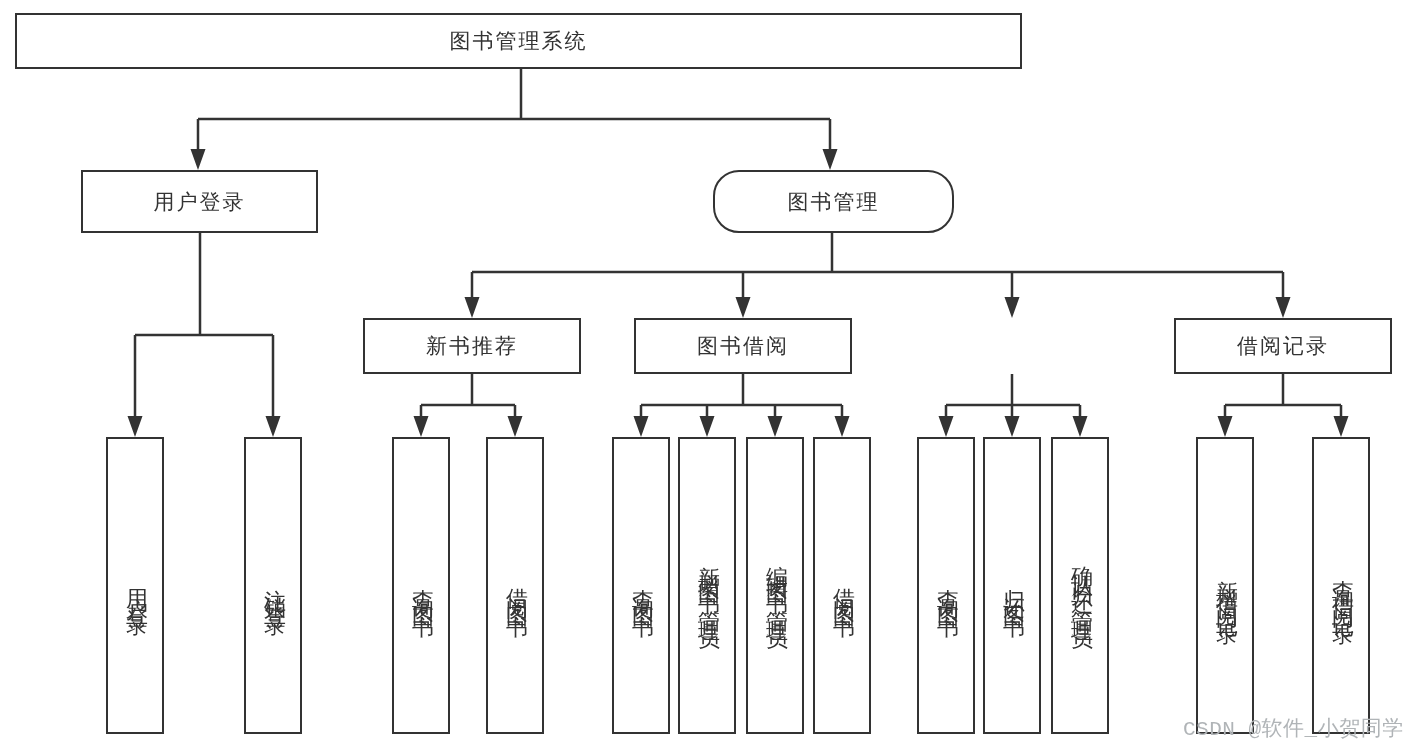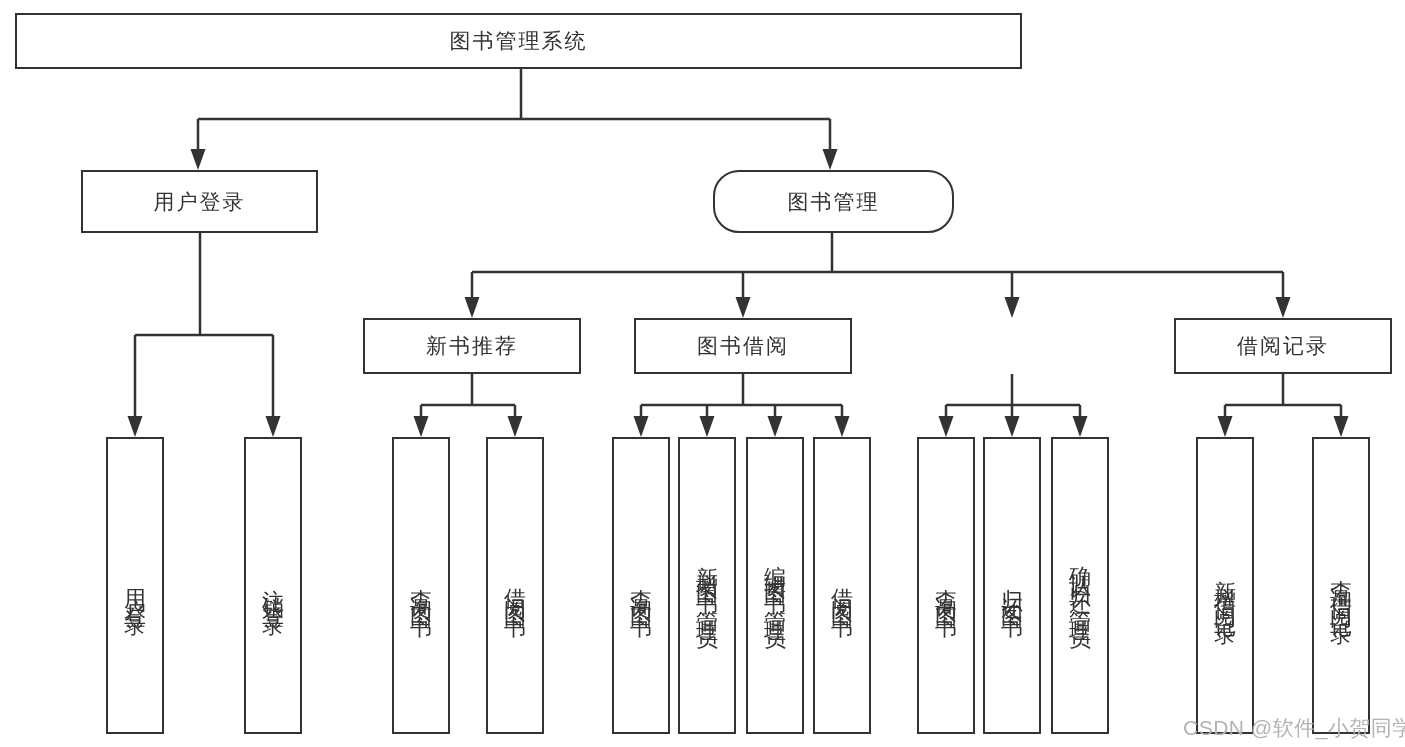--- a/index.html
+++ b/index.html
@@ -1,21 +1,21 @@
 <!DOCTYPE html>
 <html><head>
 <meta charset="utf-8">
 <style>
   html, body { margin: 0; padding: 0; background: #ffffff; }
   .stage {
     position: relative;
     width: 1405px;
     height: 747px;
     background: #ffffff;
-    font-family: Liberation Sans, sans-serif;
+    font-family: Liberation Mono, monospace;
     color: #333333;
     overflow: hidden;
   }
   .connectors {
     position: absolute;
     left: 0; top: 0;
     width: 1405px; height: 747px;
     z-index: 1;
   }
   .node {

